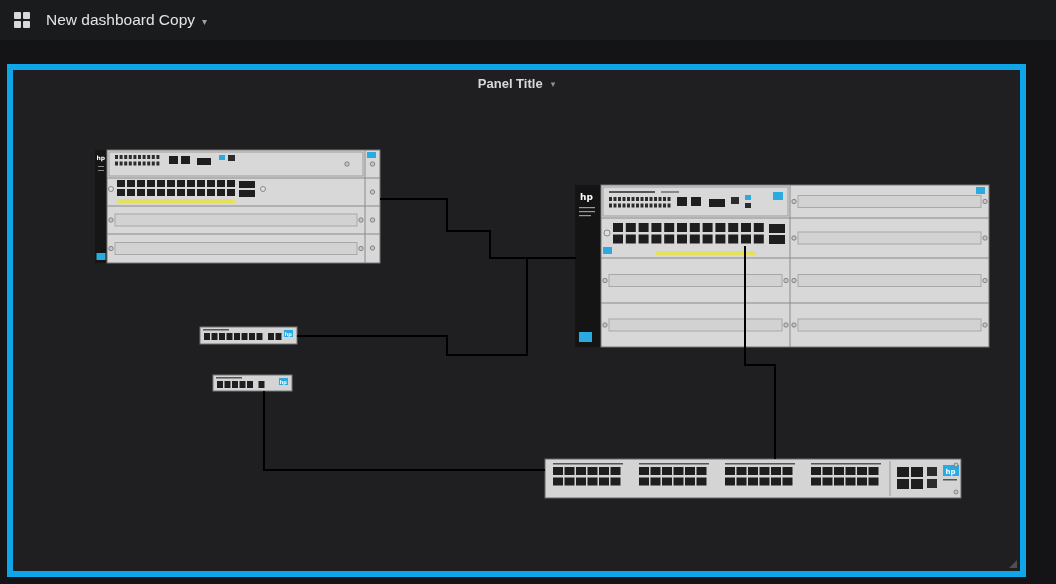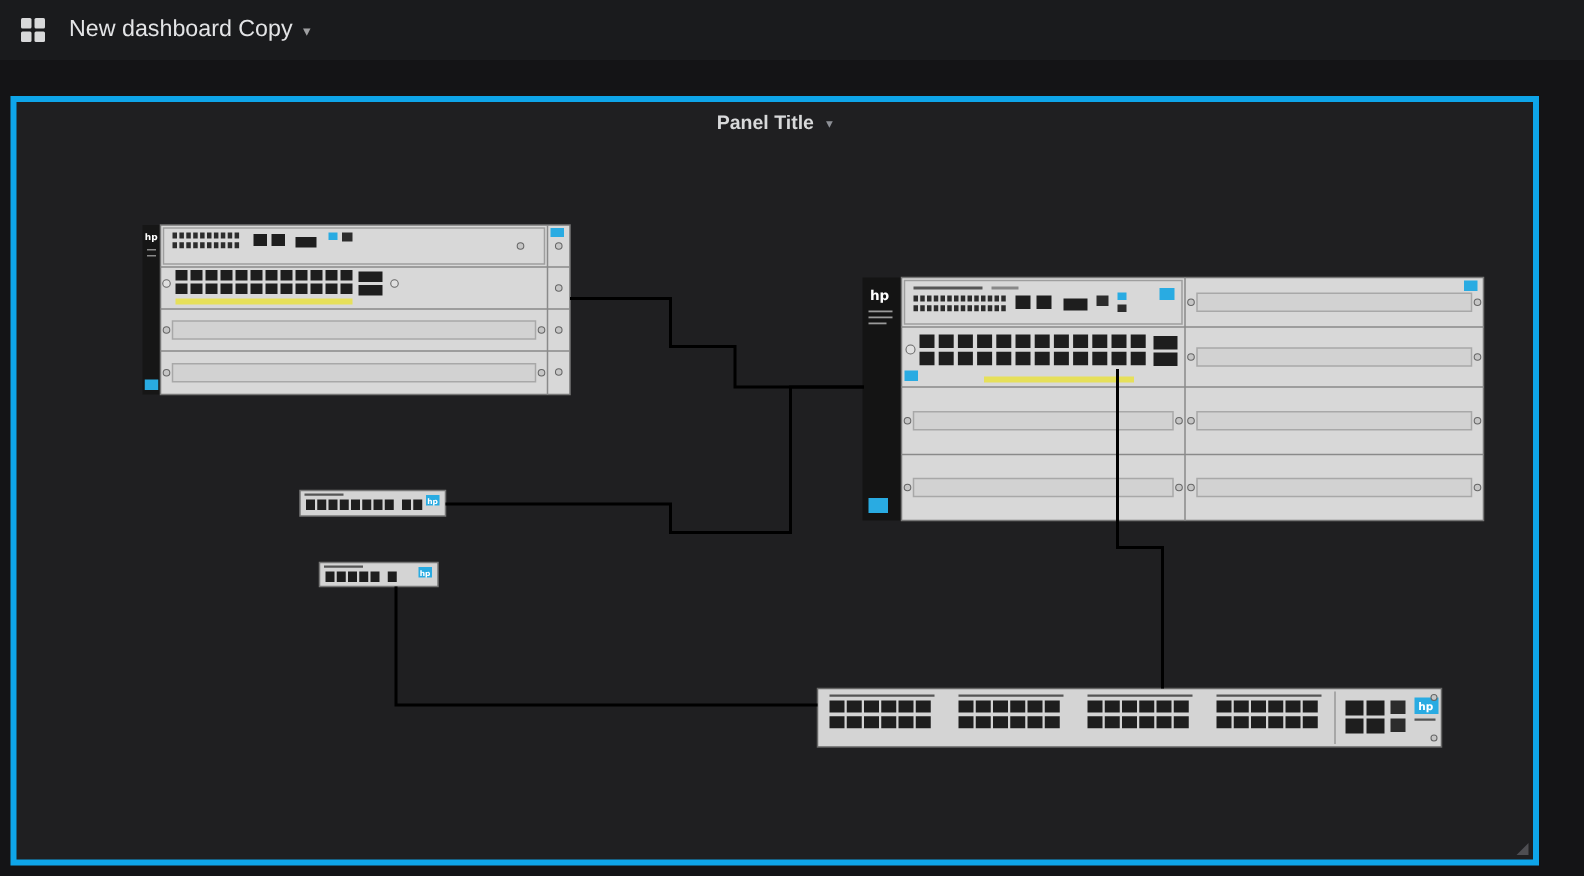--- a/index.html
+++ b/index.html
@@ -2,21 +2,21 @@
 <html><head>
 <meta charset="utf-8">
 <style>
   *{margin:0;padding:0;box-sizing:border-box}
   html,body{width:1056px;height:584px;background:#141416;font-family:"Liberation Sans",sans-serif;overflow:hidden;position:relative}
   .app-header{position:absolute;left:0;top:0;width:1056px;height:40px;background:#1a1b1d;display:flex;align-items:center;padding-left:14px}
   .grid-icon{display:grid;grid-template-columns:7px 7px;grid-template-rows:7px 7px;gap:2px;margin-right:16px;cursor:pointer}
   .grid-icon span{background:#d8d9da;border-radius:1px}
   .dash-title{color:#e3e4e6;font-size:15.5px;font-weight:500;display:flex;align-items:center;gap:7px;cursor:pointer}
   .dash-title .caret{color:#9fa0a2;font-size:10px;padding-top:2px}
-  .panel{position:absolute;left:7px;top:64px;width:1019px;height:513px;background:#1f1f21;border:4px solid #0ea5e9}
+  .panel{position:absolute;left:7px;top:64px;width:1019px;height:513px;background:#1f1f21;border:6px solid #0ea5e9}
   .panel-header{position:absolute;left:0;top:0;width:100%;height:26px;display:flex;align-items:center;justify-content:center;gap:8px;cursor:pointer}
   .panel-title{color:#d8d9da;font-size:13px;font-weight:600}
   .panel-caret{color:#8d9096;font-size:9px;padding-top:2px}
   .resize{position:absolute;right:3px;bottom:3px;width:0;height:0;border-left:8px solid transparent;border-bottom:8px solid #4e4e52;cursor:nwse-resize}
   .topo{position:absolute;left:0;top:0;pointer-events:none}
   .topo g{pointer-events:all;cursor:pointer}
 </style>
 </head>
 <body>
 

